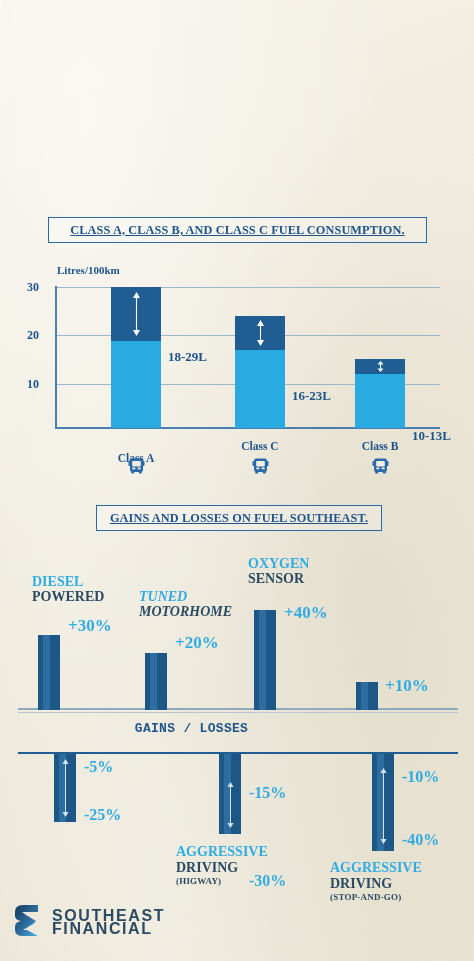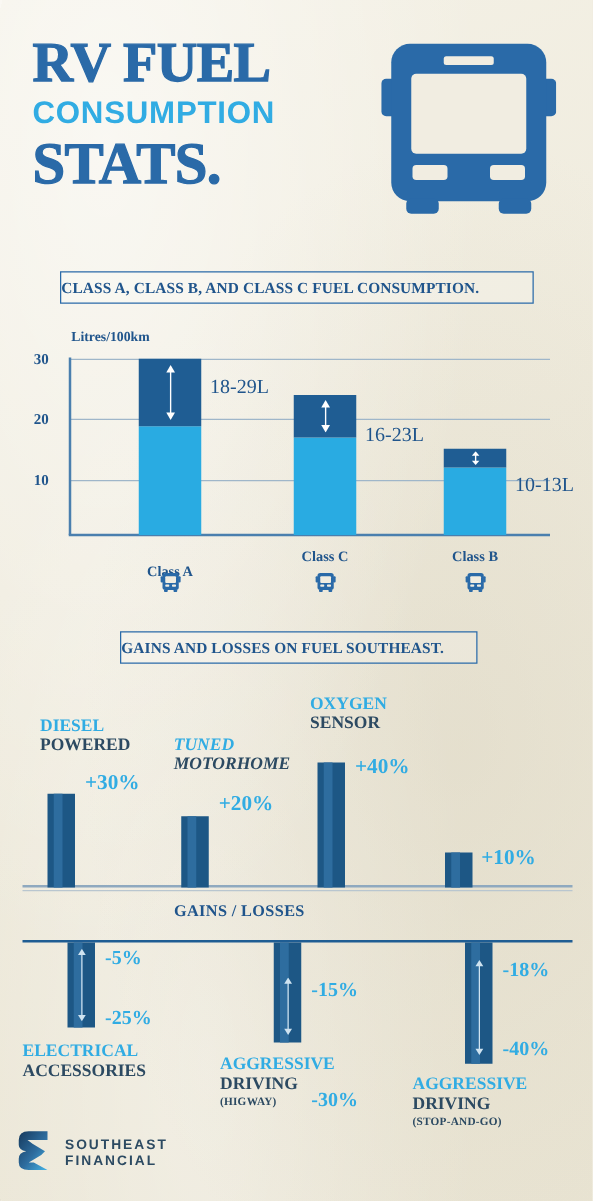--- a/index.html
+++ b/index.html
@@ -52,22 +52,23 @@
   .bus-big{position:absolute;left:305px;top:33px;}
 
   
   .sec-title{
     position:absolute;
     border:1.5px solid #2a6aa8;
     background:rgba(255,255,255,.22);
     color:#20558c;
     font-family:"Liberation Serif", serif;
     font-weight:bold;
-    text-align:left;
+    text-align:center;
     box-sizing:border-box;
+    text-decoration:underline;
   }
   #title-consumption{left:48px;top:217px;width:379px;height:26px;font-size:12.3px;line-height:24px;letter-spacing:.1px;}
   #title-gains{left:96px;top:505px;width:286px;height:26px;font-size:12.3px;line-height:24px;letter-spacing:.1px;}
 
   
   .chart{position:absolute;left:0;top:262px;width:474px;height:230px;}
   .yaxis-title{
     position:absolute;left:57px;top:2px;color:#20558c;
     font-family:"Liberation Serif",serif;font-weight:bold;font-size:11px;
   }
@@ -77,21 +78,21 @@
   .ytick{
     position:absolute;left:18px;width:30px;text-align:center;
     color:#20558c;font-family:"Liberation Serif",serif;font-weight:bold;font-size:12px;
   }
   .bar-col{position:absolute;bottom:64px;width:50px;}
   .bar-low{position:absolute;bottom:0;width:50px;background:#29abe2;}
   .bar-high{position:absolute;width:50px;background:#1f5d93;}
   .rng-arrow{position:absolute;width:9px;left:50%;margin-left:-4.5px;}
   .rng-label{
     position:absolute;color:#20558c;
-    font-family:"Liberation Serif",serif;font-weight:normal;font-size:16px;white-space:nowrap;
+    font-family:"Liberation Serif",serif;font-weight:bold;font-size:13px;white-space:nowrap;margin-top:48px;
   }
   .cls-label{
     position:absolute;text-align:center;width:90px;
     color:#20558c;font-family:"Liberation Serif",serif;font-weight:bold;font-size:11.5px;
   }
   .bus-sm{position:absolute;width:90px;text-align:center;}
 
   
   .gains{position:absolute;left:0;top:548px;width:474px;height:165px;}
   .gbase{position:absolute;left:18px;top:160px;width:440px;height:2px;background:#8fa9bf;}
@@ -106,21 +107,21 @@
   .gval{
     position:absolute;color:#31ace3;
     font-family:"Liberation Serif",serif;font-weight:bold;font-size:17px;
   }
 
   
   .divider{position:absolute;left:18px;width:440px;height:1px;background:#b9c6cf;}
   #divider-top{top:712px;}
   .gl-title{
     position:absolute;left:0;top:721px;width:383px;text-align:center;
-    color:#20558c;font-family:Liberation Serif, serif;font-weight:bold;font-size:13px;letter-spacing:.3px;
+    color:#20558c;font-family:Liberation Mono, monospace;font-weight:bold;font-size:13px;letter-spacing:.3px;
   }
 
   
   .losses{position:absolute;left:0;top:748px;width:474px;height:160px;}
   .lbase{position:absolute;left:18px;top:4px;width:440px;height:2px;background:#1f5d93;}
   .lbar{position:absolute;top:6px;background:#1d5785;}
   .lbar .shine{position:absolute;left:5px;top:0;bottom:0;width:7px;background:#2e6d9f;}
   .lval{
     position:absolute;color:#31ace3;
     font-family:"Liberation Serif",serif;font-weight:bold;font-size:16px;
@@ -130,55 +131,28 @@
     font-family:"Liberation Serif",serif;font-weight:bold;font-size:14px;
   }
   .llabel .l1{color:#31ace3;display:block;}
   .llabel .l2{color:#2c4a62;display:block;}
   .llabel .l3{color:#2c4a62;display:block;font-size:9px;line-height:11px;letter-spacing:.2px;}
 
   
   .logo{position:absolute;left:14px;top:903px;display:flex;align-items:center;gap:8px;}
   .logo-text{
     font-family:"Liberation Sans",sans-serif;font-weight:bold;
-    font-size:11px;line-height:13px;letter-spacing:1.6px;color:#2c4a62;
+    font-size:16px;line-height:13px;letter-spacing:1.6px;color:#2c4a62;
   }
 </style>
 </head>
 <body>
 
 <div id="page">
 
-  <div class="header">
-    <div class="headline">
-      <div class="h-rv">RV FUEL</div>
-      <div class="h-cons">CONSUMPTION</div>
-      <div class="h-stats">STATS.</div>
-    </div>
-
-    <div class="bus-big">
-      <svg width="140" height="140" viewBox="0 0 140 140" aria-hidden="true">
-
-        <rect x="0" y="30" width="16" height="30" rx="4" fill="#2a6aa8"></rect>
-        <rect x="124" y="30" width="16" height="30" rx="4" fill="#2a6aa8"></rect>
-
-        <rect x="8" y="2" width="124" height="126" rx="15" fill="#2a6aa8"></rect>
-
-        <rect x="50" y="12" width="40" height="7" rx="2" fill="#f1ede1"></rect>
-
-        <rect x="24" y="26" width="92" height="64" rx="4" fill="#f1ede1"></rect>
-
-        <rect x="25" y="99" width="28" height="12" rx="3" fill="#f1ede1"></rect>
-        <rect x="87" y="99" width="28" height="12" rx="3" fill="#f1ede1"></rect>
-
-        <rect x="20" y="126" width="26" height="12" rx="4" fill="#2a6aa8"></rect>
-        <rect x="94" y="126" width="26" height="12" rx="4" fill="#2a6aa8"></rect>
-      </svg>
-    </div>
-  </div>
 
   <div class="sec-title" id="title-consumption">CLASS A, CLASS B, AND CLASS C FUEL CONSUMPTION.</div>
 
   <div class="chart">
 
     <div class="yaxis-title">Litres/100km</div>
 
     <div class="gridline" style="top:25px;"></div>
     <div class="gridline" style="top:73px;"></div>
     <div class="gridline" style="top:122px;"></div>
@@ -313,25 +287,20 @@
     <div class="lbar" style="left:54px;width:22px;height:68px;">
       <div class="shine"></div>
       <svg style="position:absolute;left:50%;margin-left:-4.5px;top:5px;width:9px;height:58px;" viewBox="0 0 9 58" aria-hidden="true">
         <line x1="4.5" y1="4" x2="4.5" y2="54" stroke="#cfe3f0" stroke-width="1"></line>
         <polygon points="4.5,0 7.6,5 1.4,5" fill="#cfe3f0"></polygon>
         <polygon points="4.5,58 7.6,53 1.4,53" fill="#cfe3f0"></polygon>
       </svg>
     </div>
     <div class="lval" style="left:84px;top:10px;">-5%</div>
     <div class="lval" style="left:84px;top:58px;text-align:center;">-25%</div>
-    <div class="llabel" style="left:18px;top:86px;">
-      <span class="l1">ELECTRICAL</span>
-      <span class="l2">ACCESSORIES</span>
-      <span class="l3"></span>
-    </div>
 
     <div class="lbar" style="left:219px;width:22px;height:80px;">
       <div class="shine"></div>
       <svg style="position:absolute;left:50%;margin-left:-4.5px;top:28px;width:9px;height:46px;" viewBox="0 0 9 46" aria-hidden="true">
         <line x1="4.5" y1="4" x2="4.5" y2="42" stroke="#cfe3f0" stroke-width="1"></line>
         <polygon points="4.5,0 7.6,5 1.4,5" fill="#cfe3f0"></polygon>
         <polygon points="4.5,46 7.6,41 1.4,41" fill="#cfe3f0"></polygon>
       </svg>
     </div>
     <div class="lval" style="left:249px;top:36px;">-15%</div>
@@ -343,21 +312,21 @@
     </div>
 
     <div class="lbar" style="left:372px;width:22px;height:97px;">
       <div class="shine"></div>
       <svg style="position:absolute;left:50%;margin-left:-4.5px;top:14px;width:9px;height:76px;" viewBox="0 0 9 76" aria-hidden="true">
         <line x1="4.5" y1="4" x2="4.5" y2="72" stroke="#cfe3f0" stroke-width="1"></line>
         <polygon points="4.5,0 7.6,5 1.4,5" fill="#cfe3f0"></polygon>
         <polygon points="4.5,76 7.6,71 1.4,71" fill="#cfe3f0"></polygon>
       </svg>
     </div>
-    <div class="lval" style="left:402px;top:20px;">-18%</div>
+    <div class="lval" style="left:402px;top:20px;">-10%</div>
     <div class="lval" style="left:402px;top:83px;">-40%</div>
     <div class="llabel" style="left:330px;top:112px;">
       <span class="l1">AGGRESSIVE</span>
       <span class="l2">DRIVING</span>
       <span class="l3">(STOP-AND-GO)</span>
     </div>
   </div>
 
   <div class="logo">
     <span>

